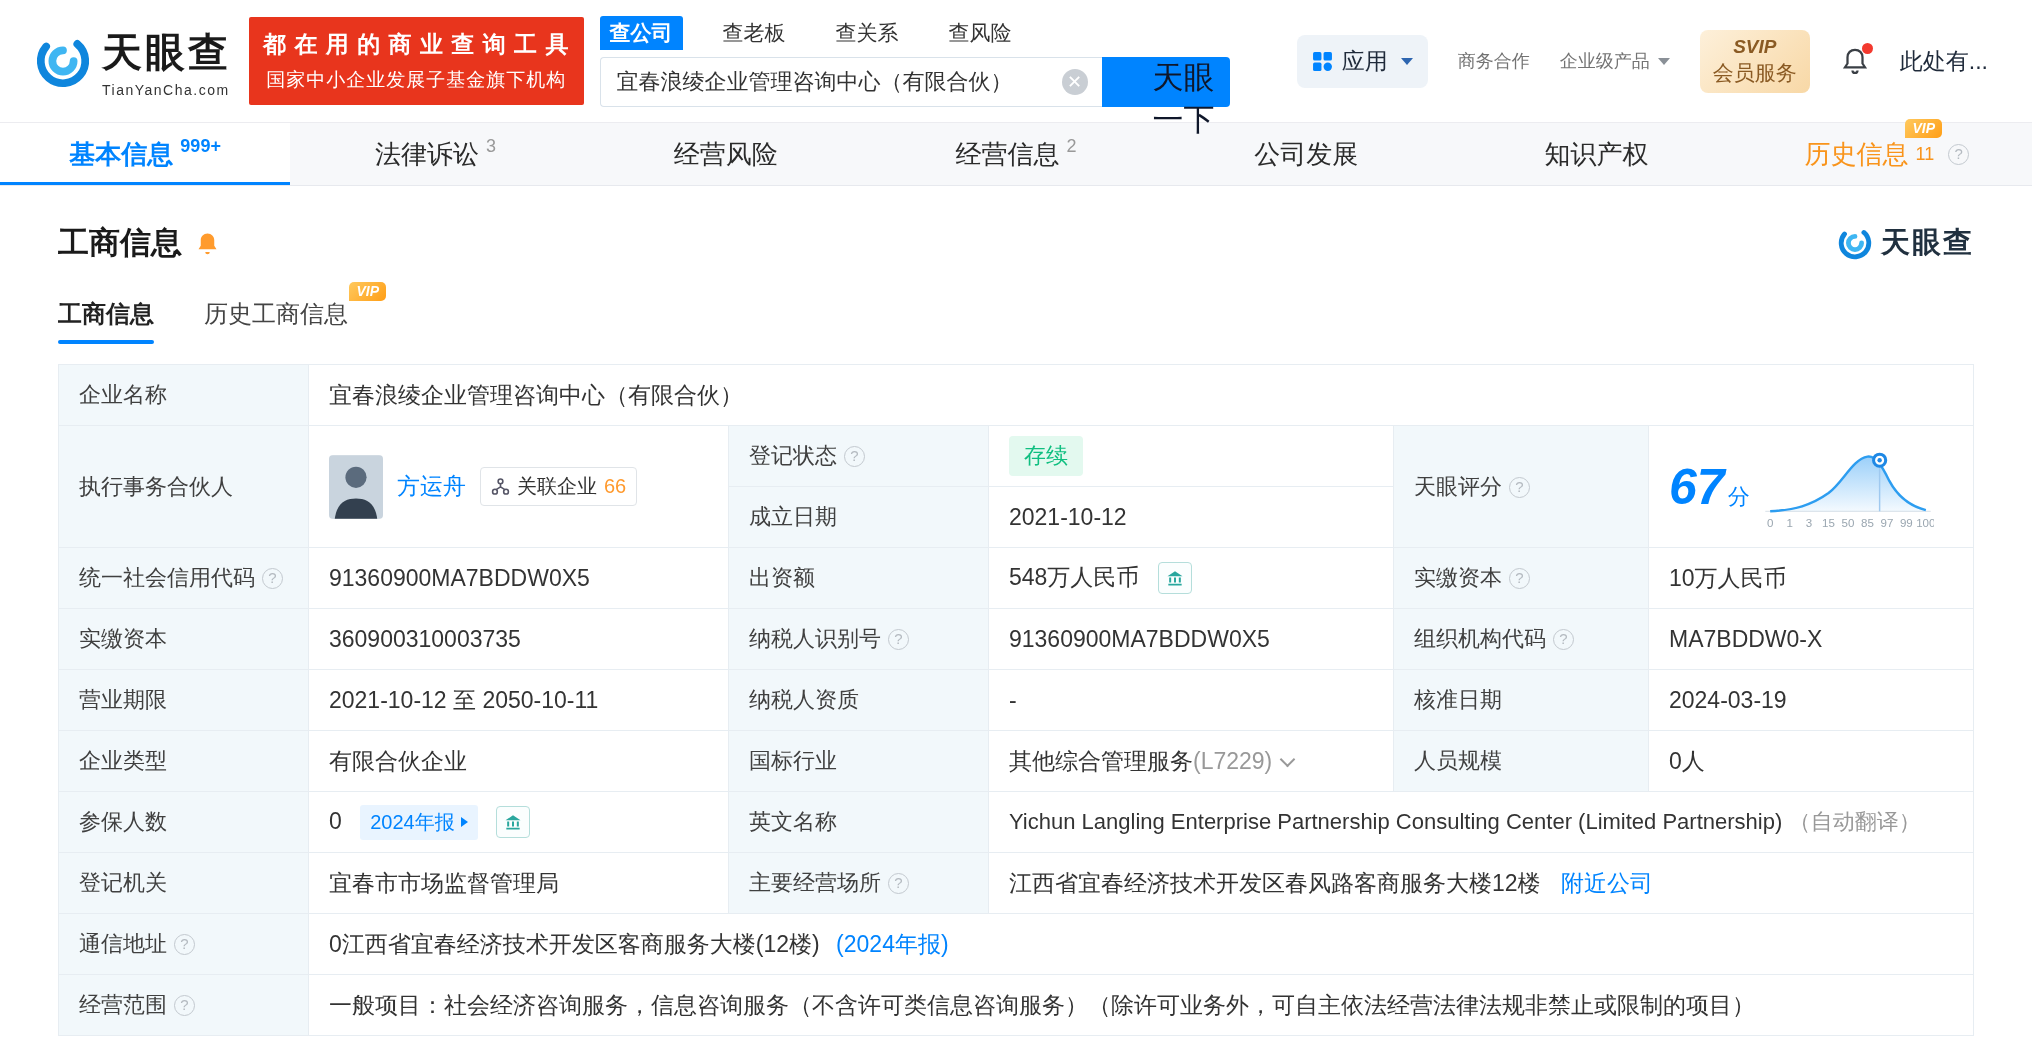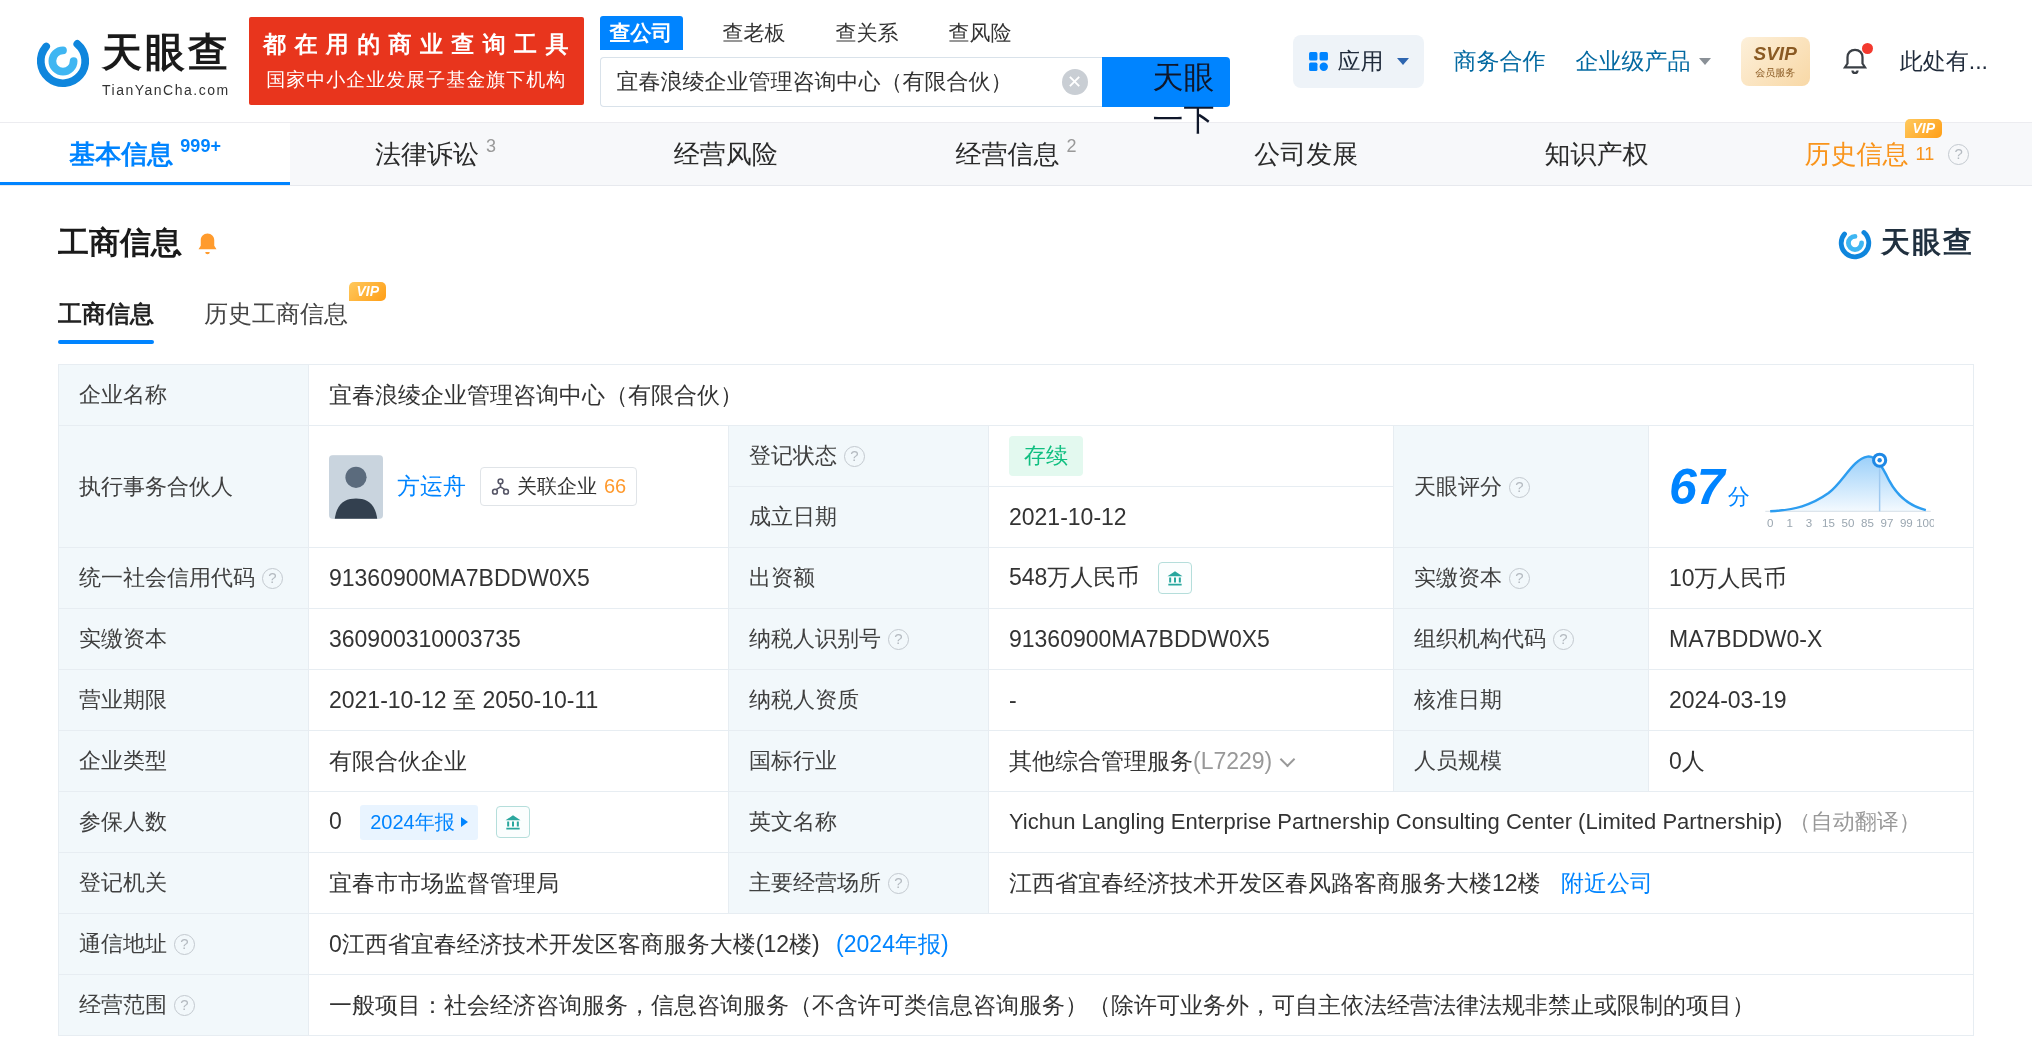--- a/index.html
+++ b/index.html
@@ -37,25 +37,25 @@
   }
   .search-btn {
     width: 128px; height: 50px; background: #0084ff; color: #0f172a; font-size: 31px;
     border: none; border-radius: 0 4px 4px 0; cursor: pointer; font-family: inherit; padding-left: 36px;
   }
 
   .header-right { margin-left: auto; display: flex; align-items: center; gap: 30px; }
   .app-entry { display: flex; align-items: center; gap: 9px; background: #eef3f8; border-radius: 8px; padding: 11px 15px; font-size: 23px; color: #1f2a3a; cursor: pointer; }
   .tri-down { width: 0; height: 0; border-left: 6px solid transparent; border-right: 6px solid transparent; border-top: 7px solid currentColor; display: inline-block; margin-left: 4px; }
   .app-entry .tri-down { color: #2d65b0; }
-  .nav-link { font-size: 23px; color: #0369a1; cursor: pointer; display: flex; align-items: center; text-align: right; }
+  .nav-link { font-size: 18px; color: #737373; cursor: pointer; display: flex; align-items: center; text-align: right; }
   .nav-link .tri-down { color: #8a9097; margin-left: 8px; }
   .svip { background: linear-gradient(135deg, #fdf0da, #f8d8a6); border-radius: 8px; padding: 6px 13px; text-align: center; color: #8a5a23; cursor: pointer; }
   .svip-l1 { font-size: 19px; font-weight: bold; font-style: italic; }
-  .svip-l2 { font-size: 10px; margin-top: 1px; }
+  .svip-l2 { font-size: 21px; margin-top: 1px; }
   .bell-wrap { position: relative; cursor: pointer; display: flex; }
   .bell-dot { position: absolute; top: -3px; right: -3px; width: 11px; height: 11px; background: #f3392e; border-radius: 50%; }
   .user { font-size: 23px; color: #1f2a3a; cursor: pointer; white-space: nowrap; }
 
   
   .tabbar { display: flex; background: #f7f8fa; border-top: 1px solid #ececf0; border-bottom: 1px solid #e7e9ee; height: 64px; }
   .tab { flex: 1; display: flex; align-items: center; justify-content: center; gap: 7px; font-size: 26px; color: #2b2b2b; cursor: pointer; position: relative; }
   .tab .badge { font-size: 18px; color: #999; align-self: flex-start; margin-top: 13px; }
   .tab.active { background: #fff; color: #0084ff; font-weight: bold; box-shadow: inset 0 -3px 0 #0084ff; text-align: right; }
   .tab.active .badge { color: #0084ff; }

